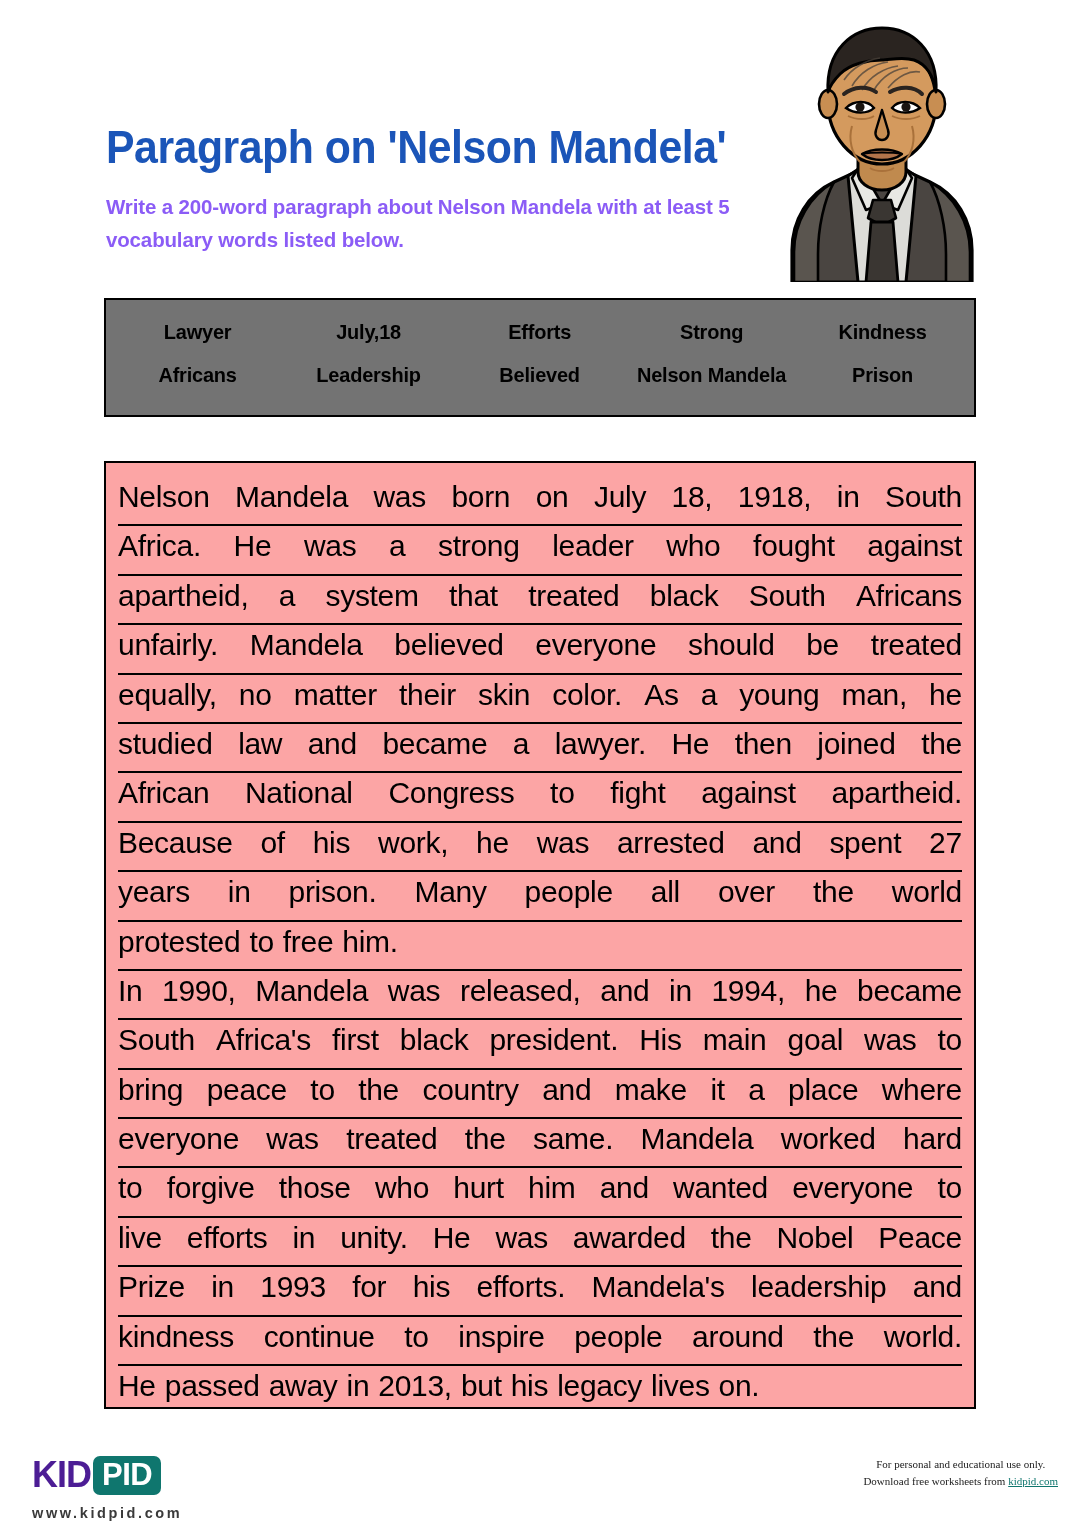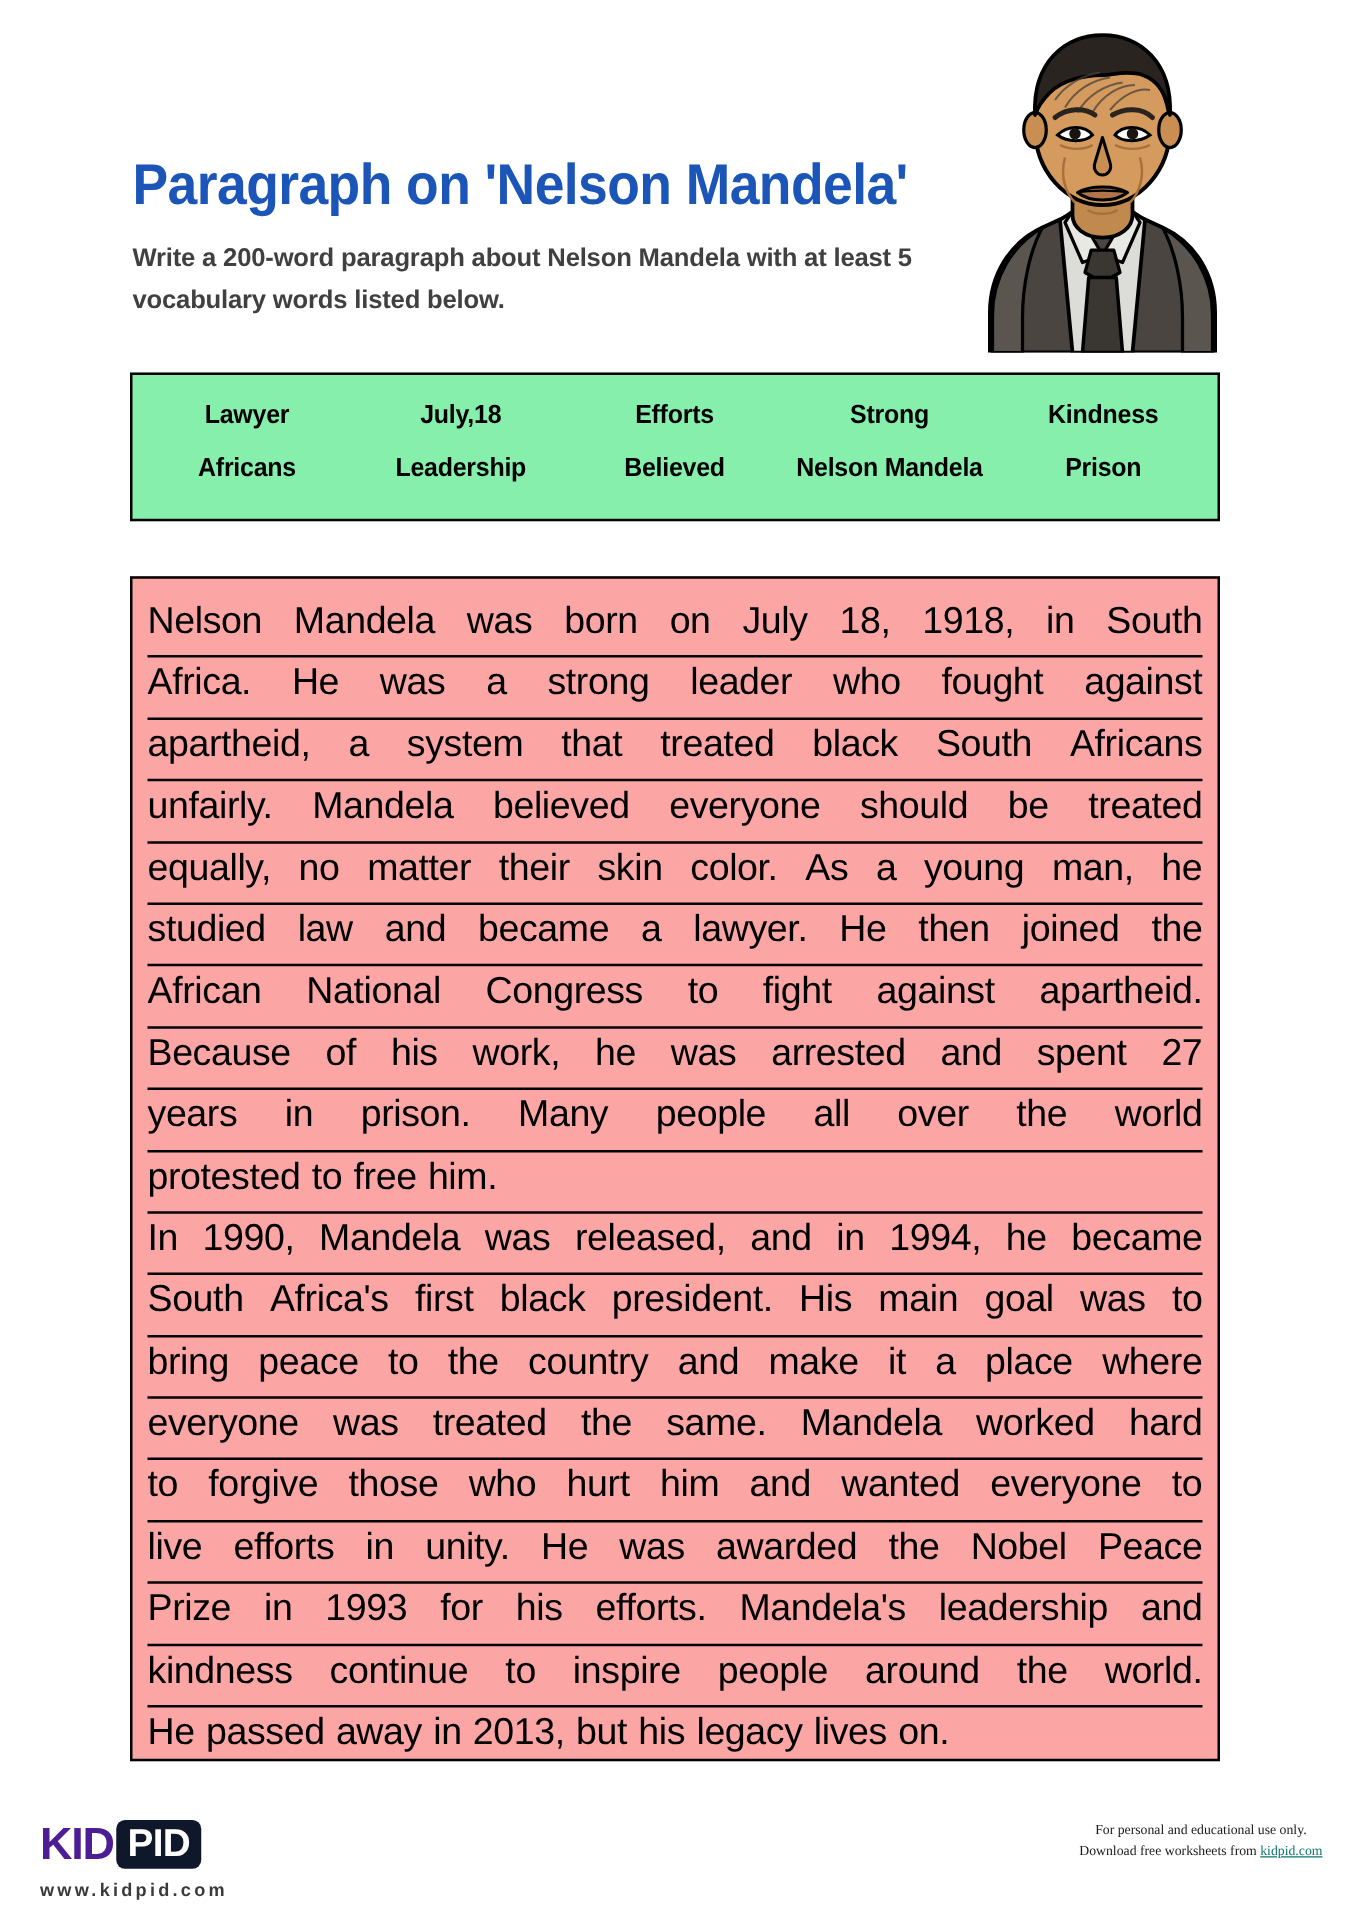--- a/index.html
+++ b/index.html
@@ -45,21 +45,21 @@
   }
 
   .subtitle {
     position: absolute;
     left: 106px;
     top: 190px;
     width: 660px;
     font-family: "Liberation Sans", sans-serif;
     font-size: 20.5px;
     font-weight: bold;
-    color: #404040;
+    color: #8b5cf6;
     line-height: 1.62;
     letter-spacing: -0.15px;
   }
 
   
   .portrait {
     position: absolute;
     left: 778px;
     top: 14px;
     width: 208px;
@@ -69,21 +69,21 @@
 
   
   .vocab-box {
     position: absolute;
     left: 104px;
     top: 298px;
     width: 872px;
     height: 119px;
     border: 2.5px solid #000000;
     box-sizing: border-box;
-    background: #86efac;
+    background: #737373;
   }
   .vocab-row {
     display: flex;
     width: 100%;
     padding: 0 6px;
     box-sizing: border-box;
   }
   .vocab-row.r1 { margin-top: 20px; }
   .vocab-row.r2 { margin-top: 19px; }
   .vocab-cell {
@@ -161,21 +161,21 @@
     font-weight: bold;
     color: #4c1d95;
     letter-spacing: -1px;
     line-height: 1;
   }
   .logo-pid {
     font-family: "Liberation Sans", sans-serif;
     font-size: 31px;
     font-weight: bold;
     color: #ffffff;
-    background: #0f172a;
+    background: #0f766e;
     border-radius: 7px;
     padding: 3px 9px 5px 9px;
     letter-spacing: -0.5px;
     line-height: 1;
     margin-left: 2px;
   }
   .logo-url {
     font-family: "Liberation Sans", sans-serif;
     font-size: 14.5px;
     font-weight: bold;

